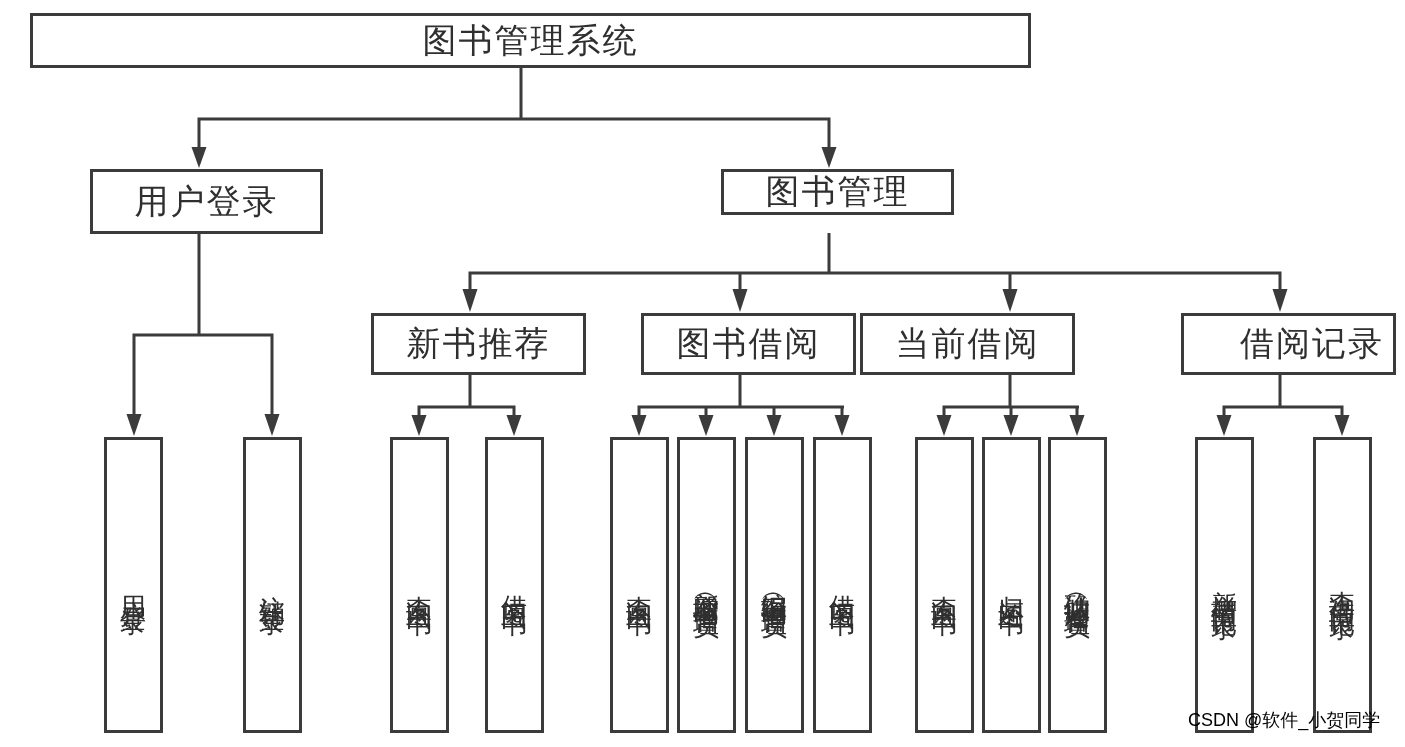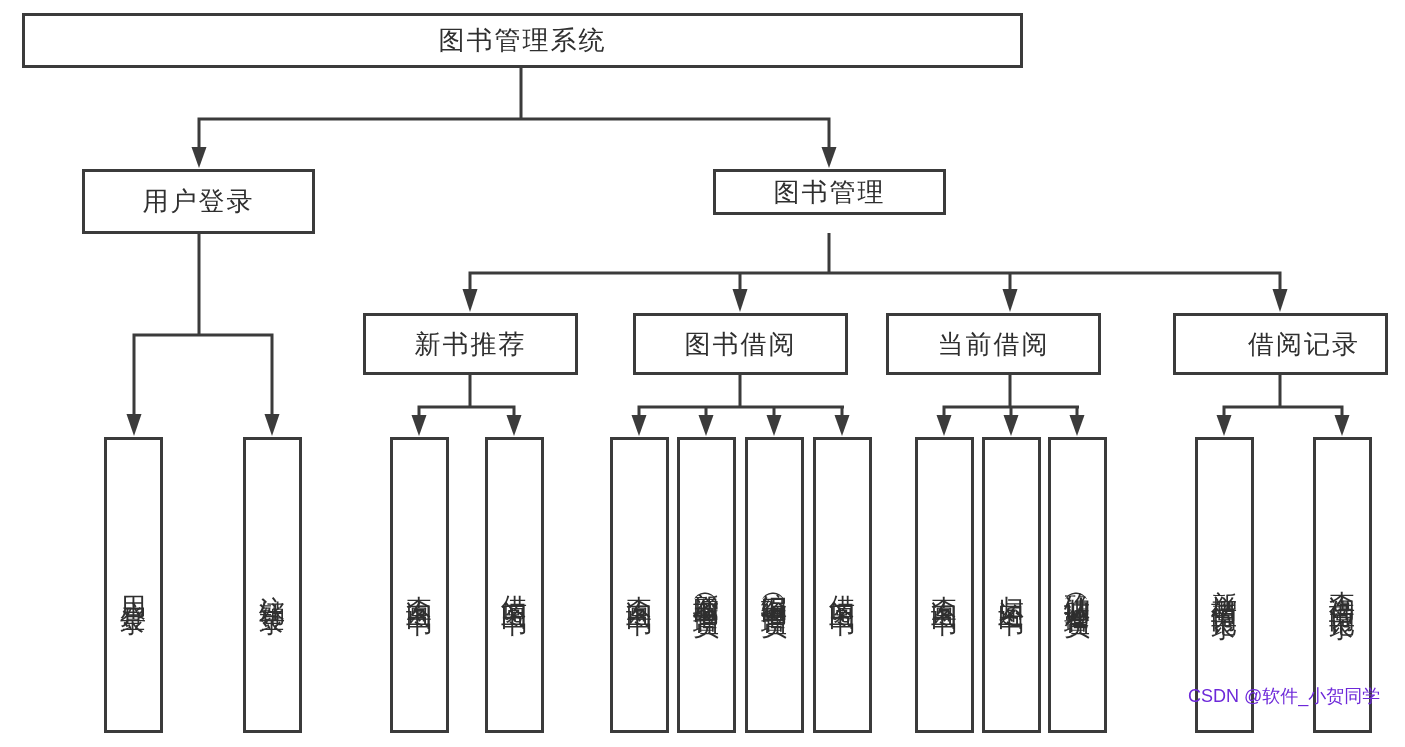--- a/index.html
+++ b/index.html
@@ -19,61 +19,61 @@
   .box {
     position: absolute;
     box-sizing: border-box;
     background: #ffffff;
     border: 3px solid #3b3b3b;
     display: flex;
     align-items: center;
     justify-content: center;
     color: #2f2f2f;
   }
-  .hbox { font-size: 26px; letter-spacing: 2px; }
+  .hbox { font-size: 34px; letter-spacing: 2px; margin-left: 8px; }
   .vbox {
     writing-mode: vertical-rl;
     text-orientation: mixed;
     font-size: 26px;
     letter-spacing: 5px;
     line-height: 1;
   }
   
   .n-root   { left: 22px;   top: 13px;  width: 1001px; height: 55px; }
   
   .n-login  { left: 82px;   top: 169px; width: 233px;  height: 65px; }
   .n-mgmt   { left: 713px;  top: 169px; width: 233px;  height: 46px; }
   
   .l3 { top: 313px; width: 215px; height: 62px; }
   .n-newbook { left: 363px; }
   .n-borrow  { left: 633px; }
-  .n-current { left: 886px; }
+  .n-current { left: 852px; }
   .n-records { left: 1173px; padding-left: 47px; }
   
   .leaf { top: 437px; width: 59px; height: 296px; }
   .x104  { left: 104px; }
   .x243  { left: 243px; }
   .x390  { left: 390px; }
   .x485  { left: 485px; }
   .x610  { left: 610px; }
   .x677  { left: 677px; }
   .x745  { left: 745px; }
   .x813  { left: 813px; }
   .x915  { left: 915px; }
   .x982  { left: 982px; }
   .x1048 { left: 1048px; }
   .x1195 { left: 1195px; }
   .x1313 { left: 1313px; }
   .tight { letter-spacing: 3px; }
   #watermark {
     position: absolute;
     left: 1188px;
-    top: 684px;
+    top: 708px;
     font-size: 18px;
-    color: #6d28d9;
+    color: #000000;
     white-space: nowrap;
   }
 </style>
 </head>
 <body>
 
 <div id="canvas">
 
   <svg id="connector-svg" viewBox="0 0 1405 747" xmlns="http://www.w3.org/2000/svg">
     <g stroke="#3b3b3b" stroke-width="3" fill="none">

